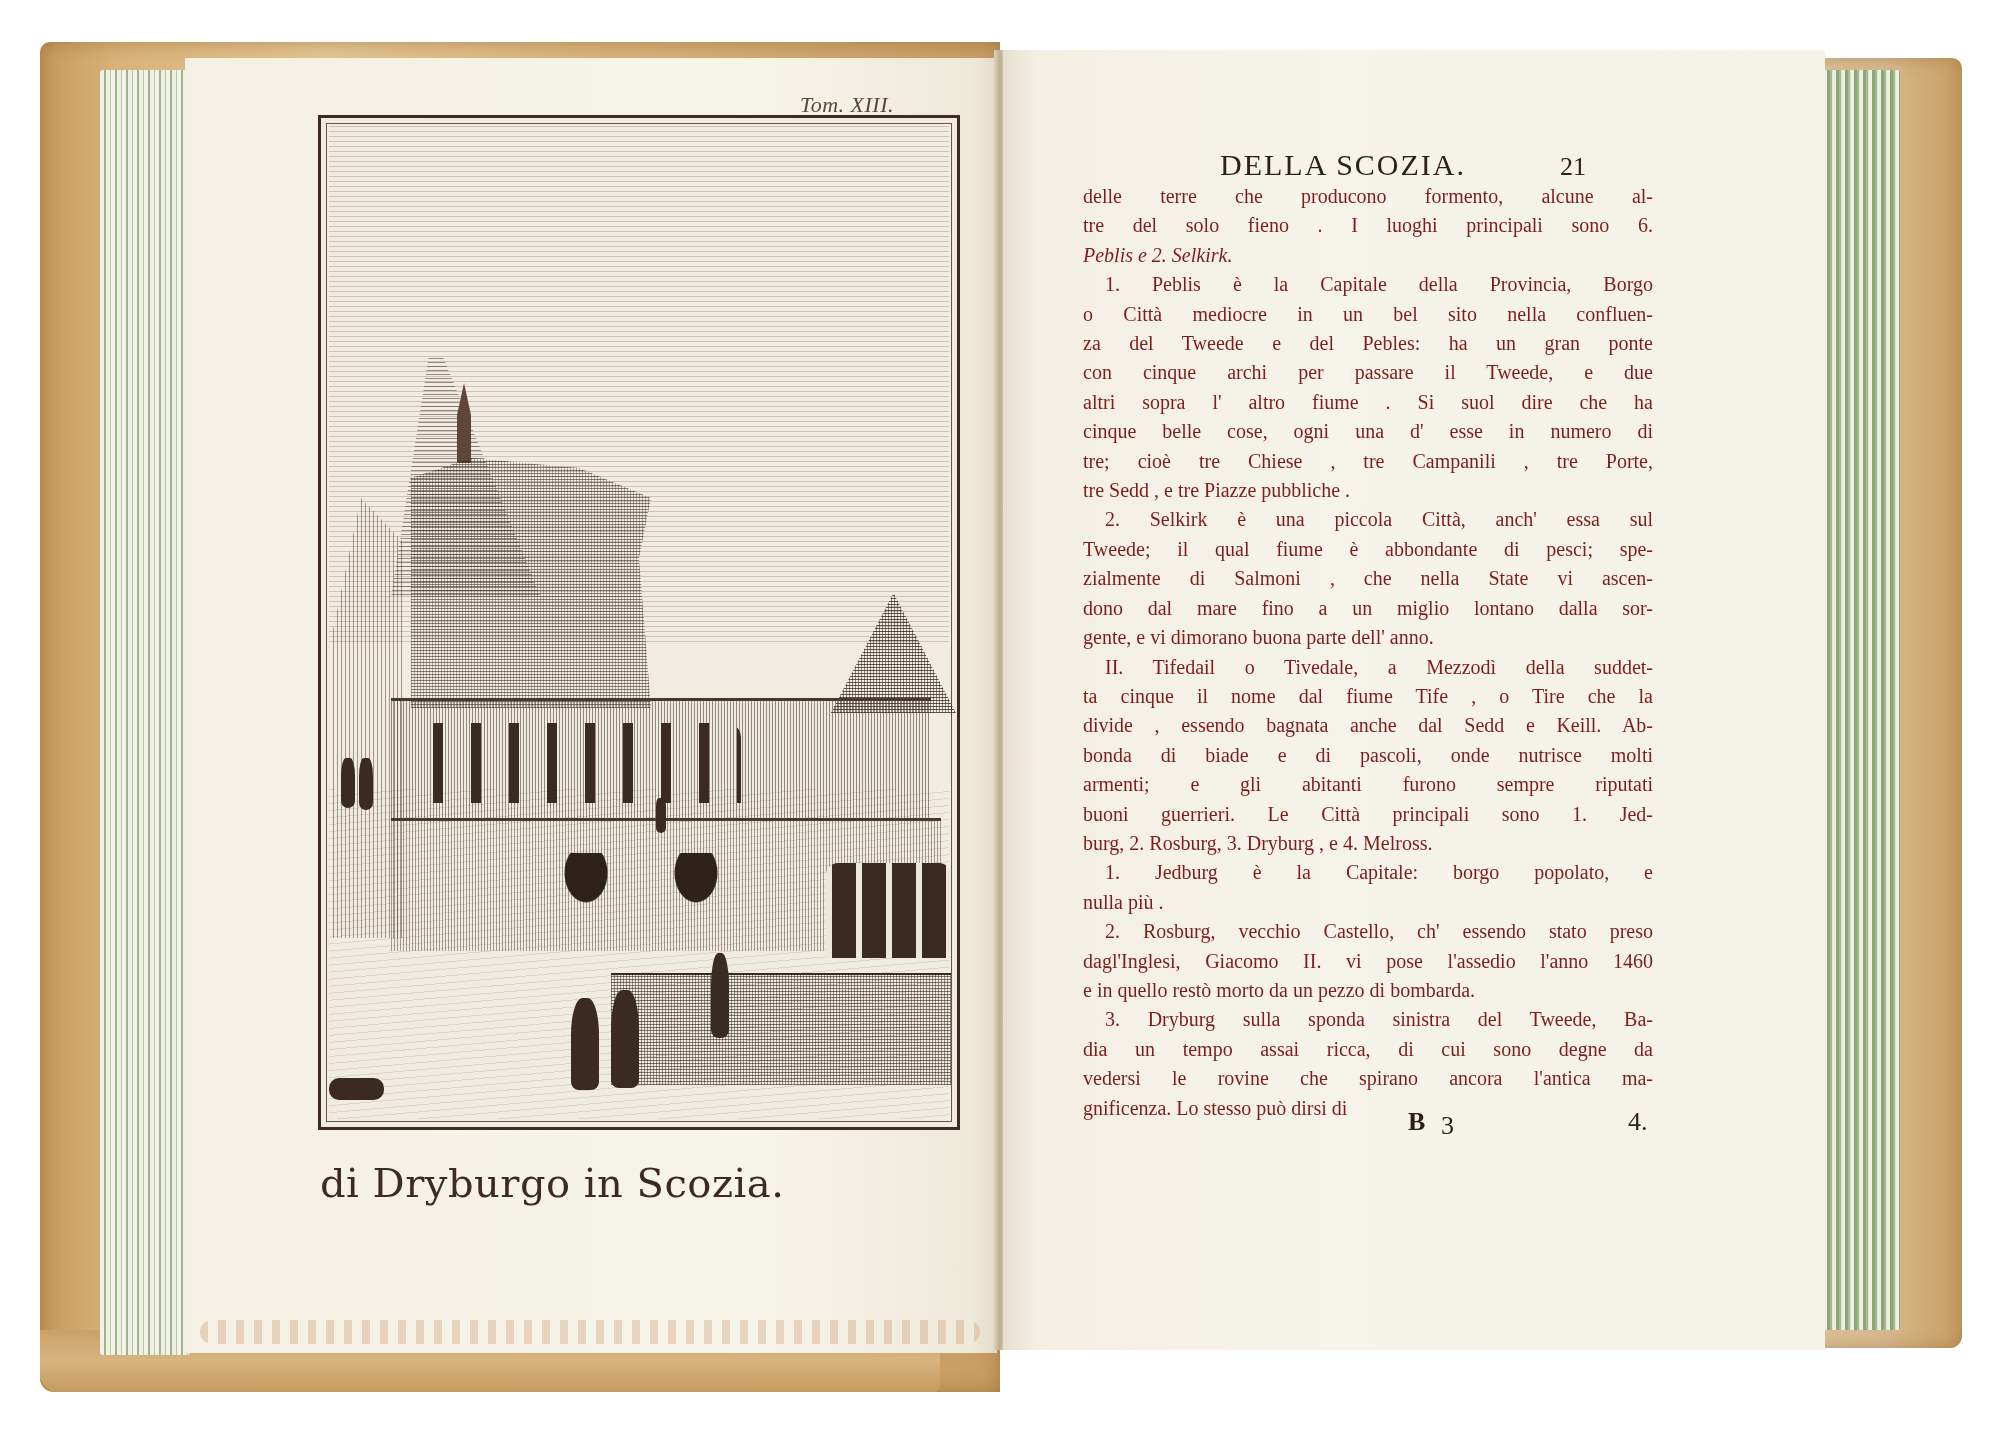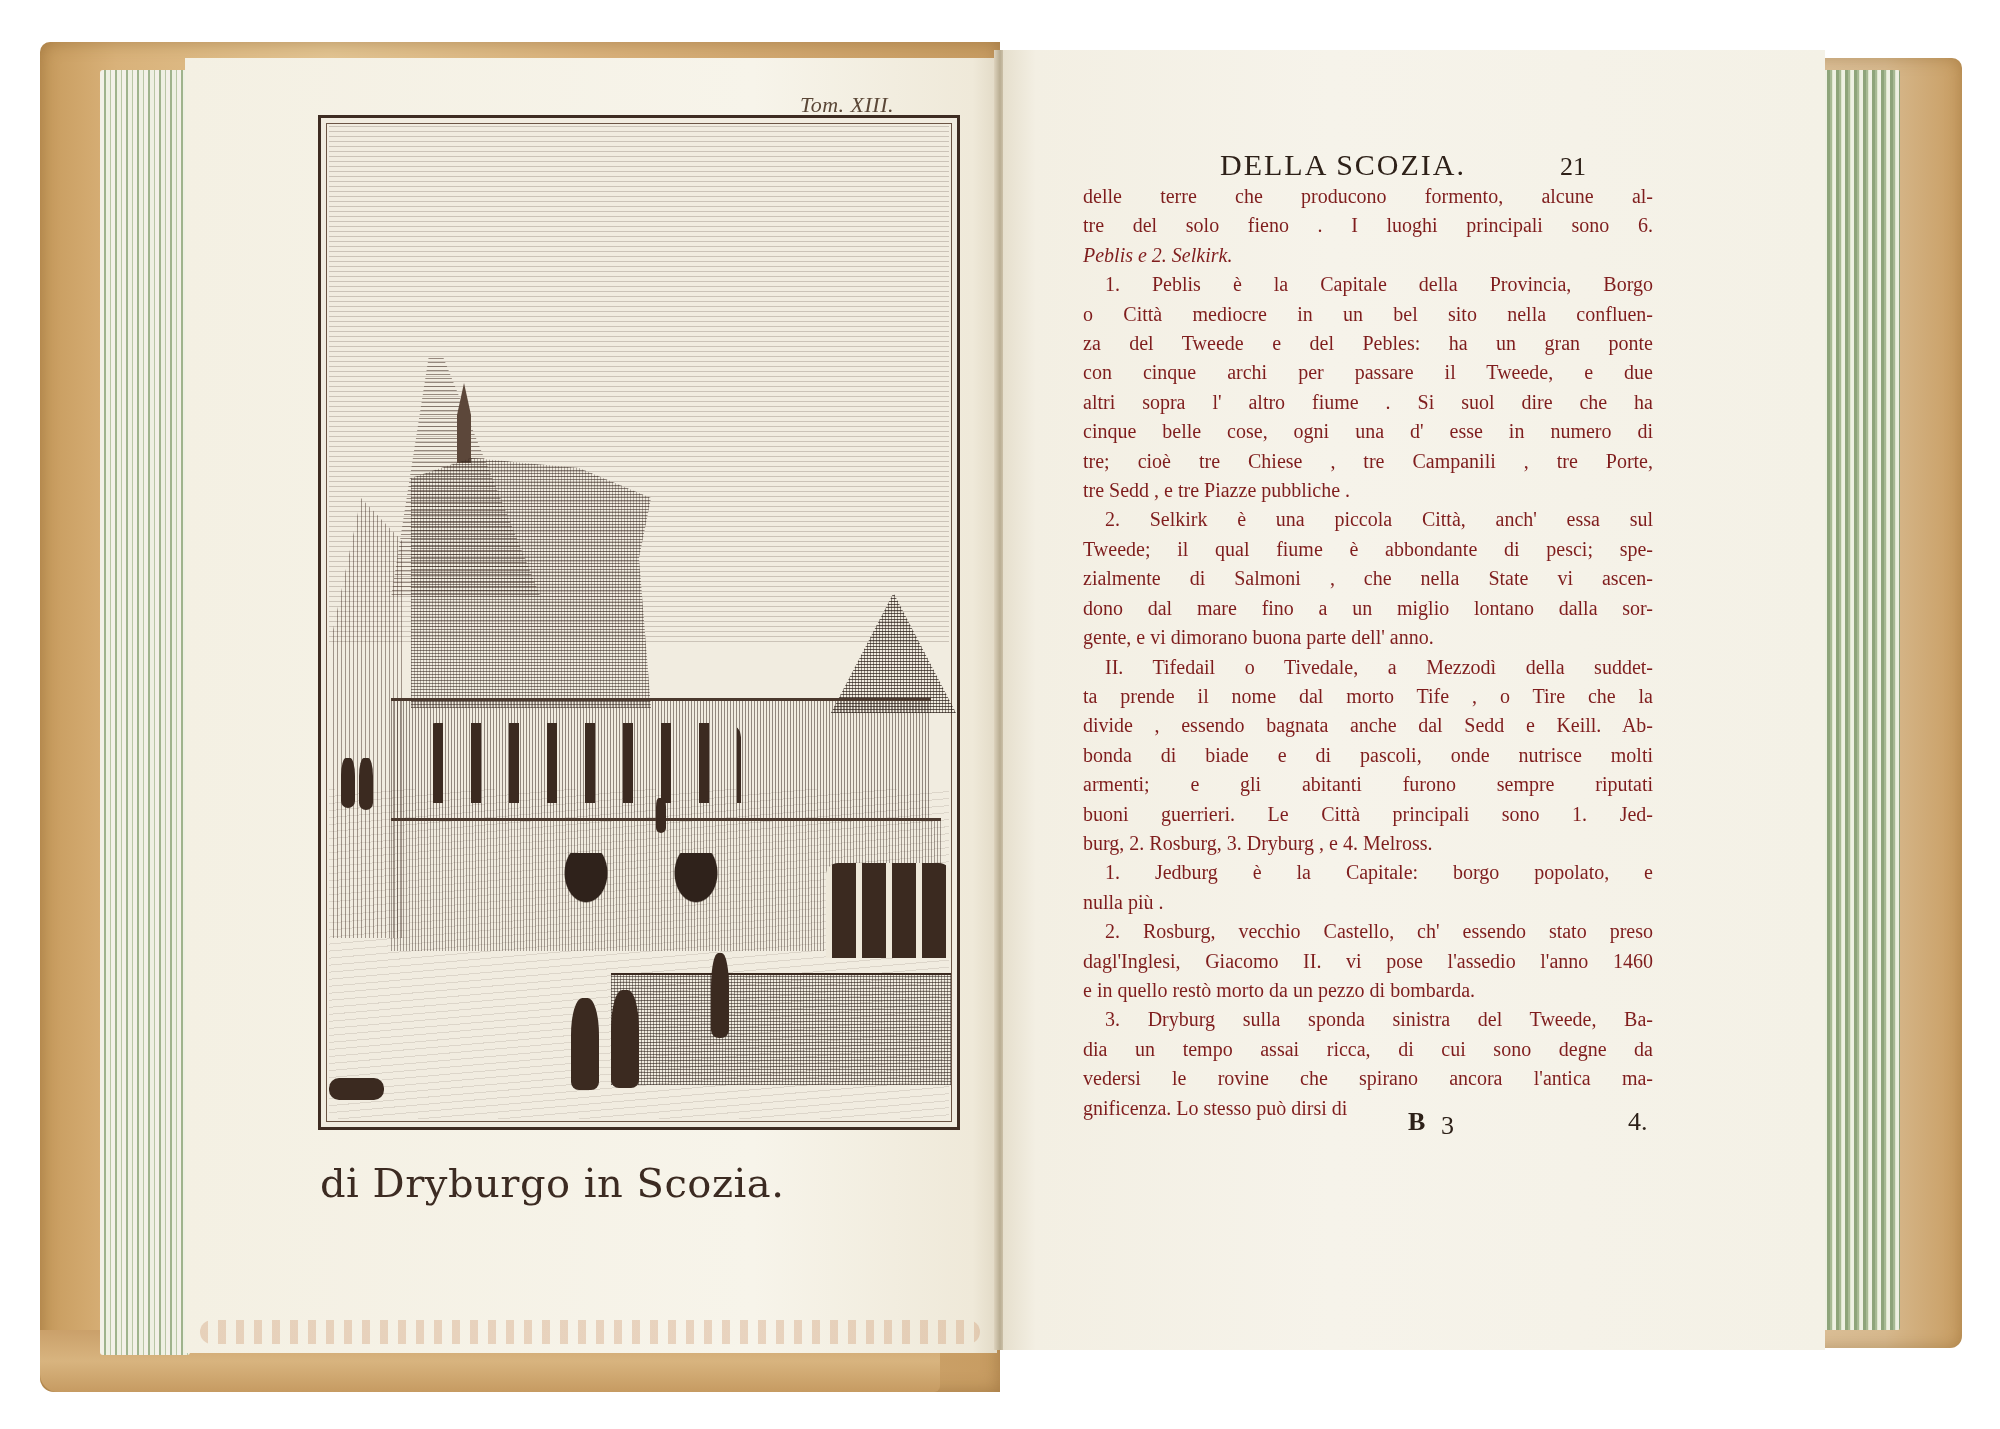--- a/index.html
+++ b/index.html
@@ -214,21 +214,21 @@
     <span class="line">altri sopra l' altro fiume . Si suol dire che ha</span>
     <span class="line">cinque belle cose, ogni una d' esse in numero di</span>
     <span class="line">tre; cioè tre Chiese , tre Campanili , tre Porte,</span>
     <span class="line last">tre Sedd , e tre Piazze pubbliche .</span>
     <span class="line indent">2. Selkirk è una piccola Città, anch' essa sul</span>
     <span class="line">Tweede; il qual fiume è abbondante di pesci; spe-</span>
     <span class="line">zialmente di Salmoni , che nella State vi ascen-</span>
     <span class="line">dono dal mare fino a un miglio lontano dalla sor-</span>
     <span class="line last">gente, e vi dimorano buona parte dell' anno.</span>
     <span class="line indent">II. Tifedail o Tivedale, a Mezzodì della suddet-</span>
-    <span class="line">ta prende il nome dal morto Tife , o Tire che la</span>
+    <span class="line">ta cinque il nome dal fiume Tife , o Tire che la</span>
     <span class="line">divide , essendo bagnata anche dal Sedd e Keill. Ab-</span>
     <span class="line">bonda di biade e di pascoli, onde nutrisce molti</span>
     <span class="line">armenti; e gli abitanti furono sempre riputati</span>
     <span class="line">buoni guerrieri. Le Città principali sono 1. Jed-</span>
     <span class="line last">burg, 2. Rosburg, 3. Dryburg , e 4. Melross.</span>
     <span class="line indent">1. Jedburg è la Capitale: borgo popolato, e</span>
     <span class="line last">nulla più .</span>
     <span class="line indent">2. Rosburg, vecchio Castello, ch' essendo stato preso</span>
     <span class="line">dagl'Inglesi, Giacomo II. vi pose l'assedio l'anno 1460</span>
     <span class="line last">e in quello restò morto da un pezzo di bombarda.</span>

